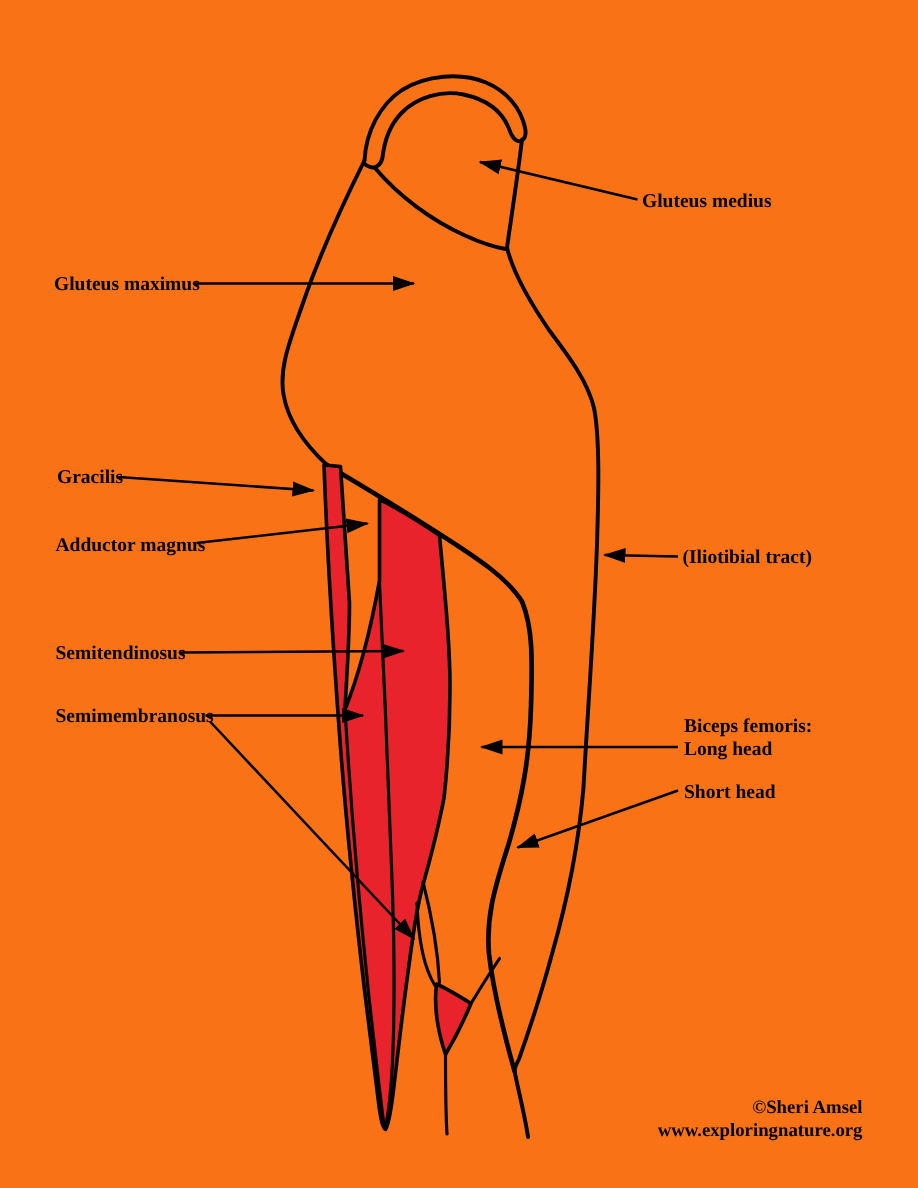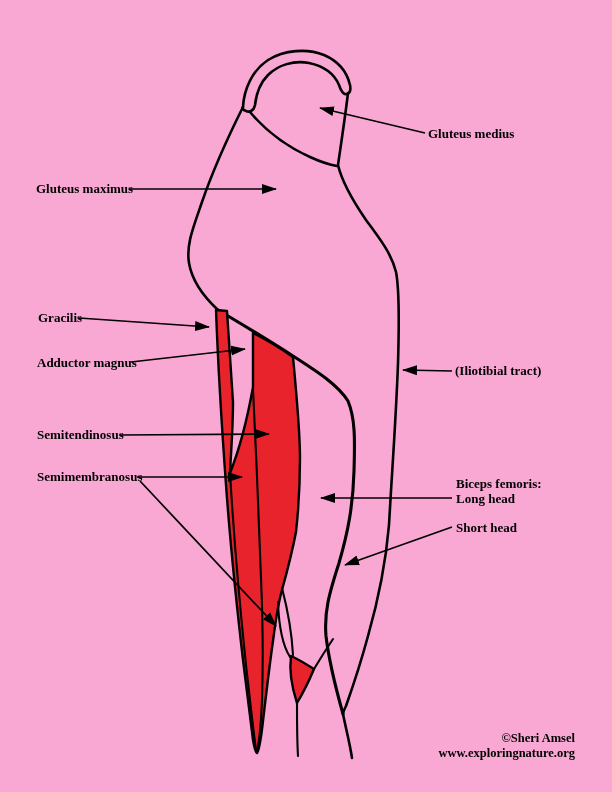--- a/index.html
+++ b/index.html
@@ -4,21 +4,21 @@
 <style>
   html, body {
     margin: 0;
     padding: 0;
     background: #ffffff;
   }
   .canvas {
     position: relative;
     width: 612px;
     height: 792px;
-    background: #f9a8d4;
+    background: #f97316;
     overflow: hidden;
     font-family: "Liberation Serif", "DejaVu Serif", serif;
   }
   svg { display: block; }
   .outline {
     fill: none;
     stroke: #000000;
     stroke-width: 2.6;
     stroke-linecap: round;
     stroke-linejoin: round;

